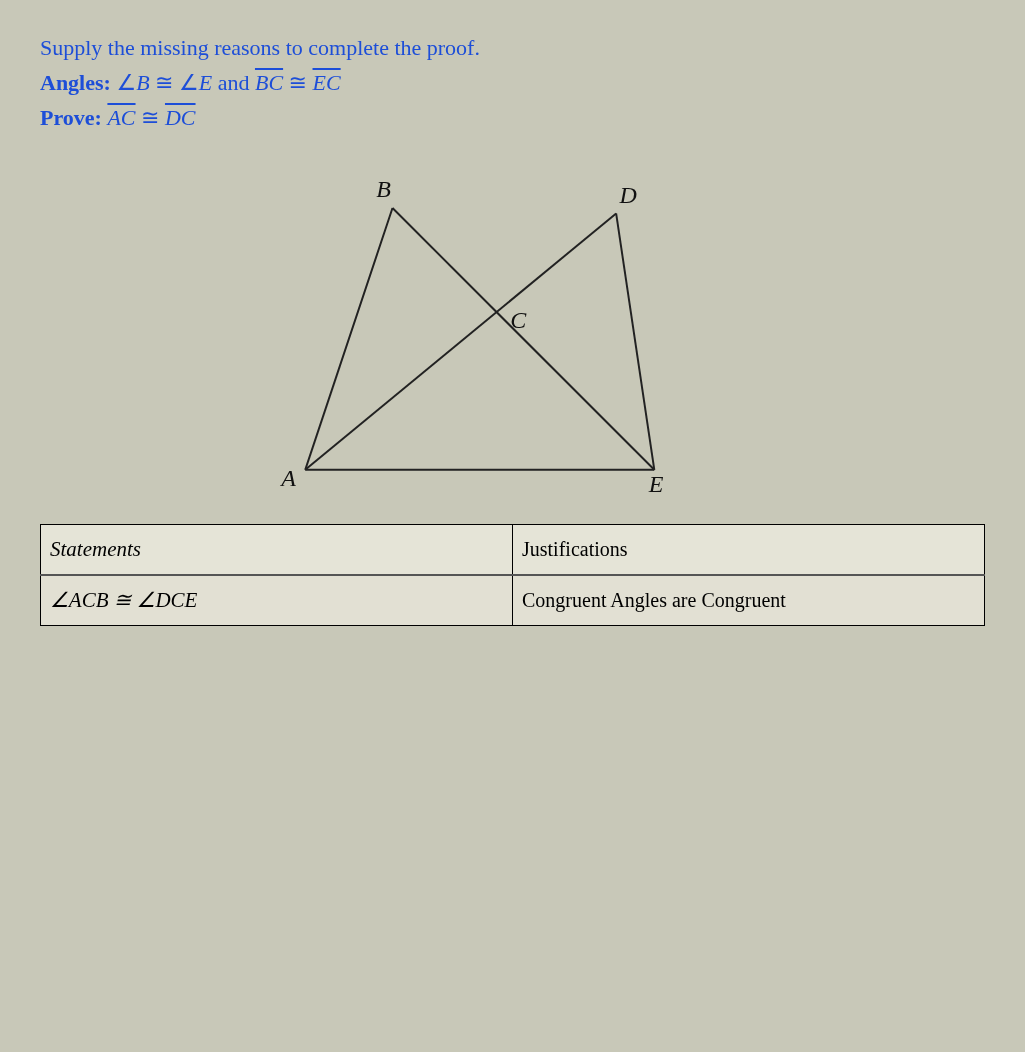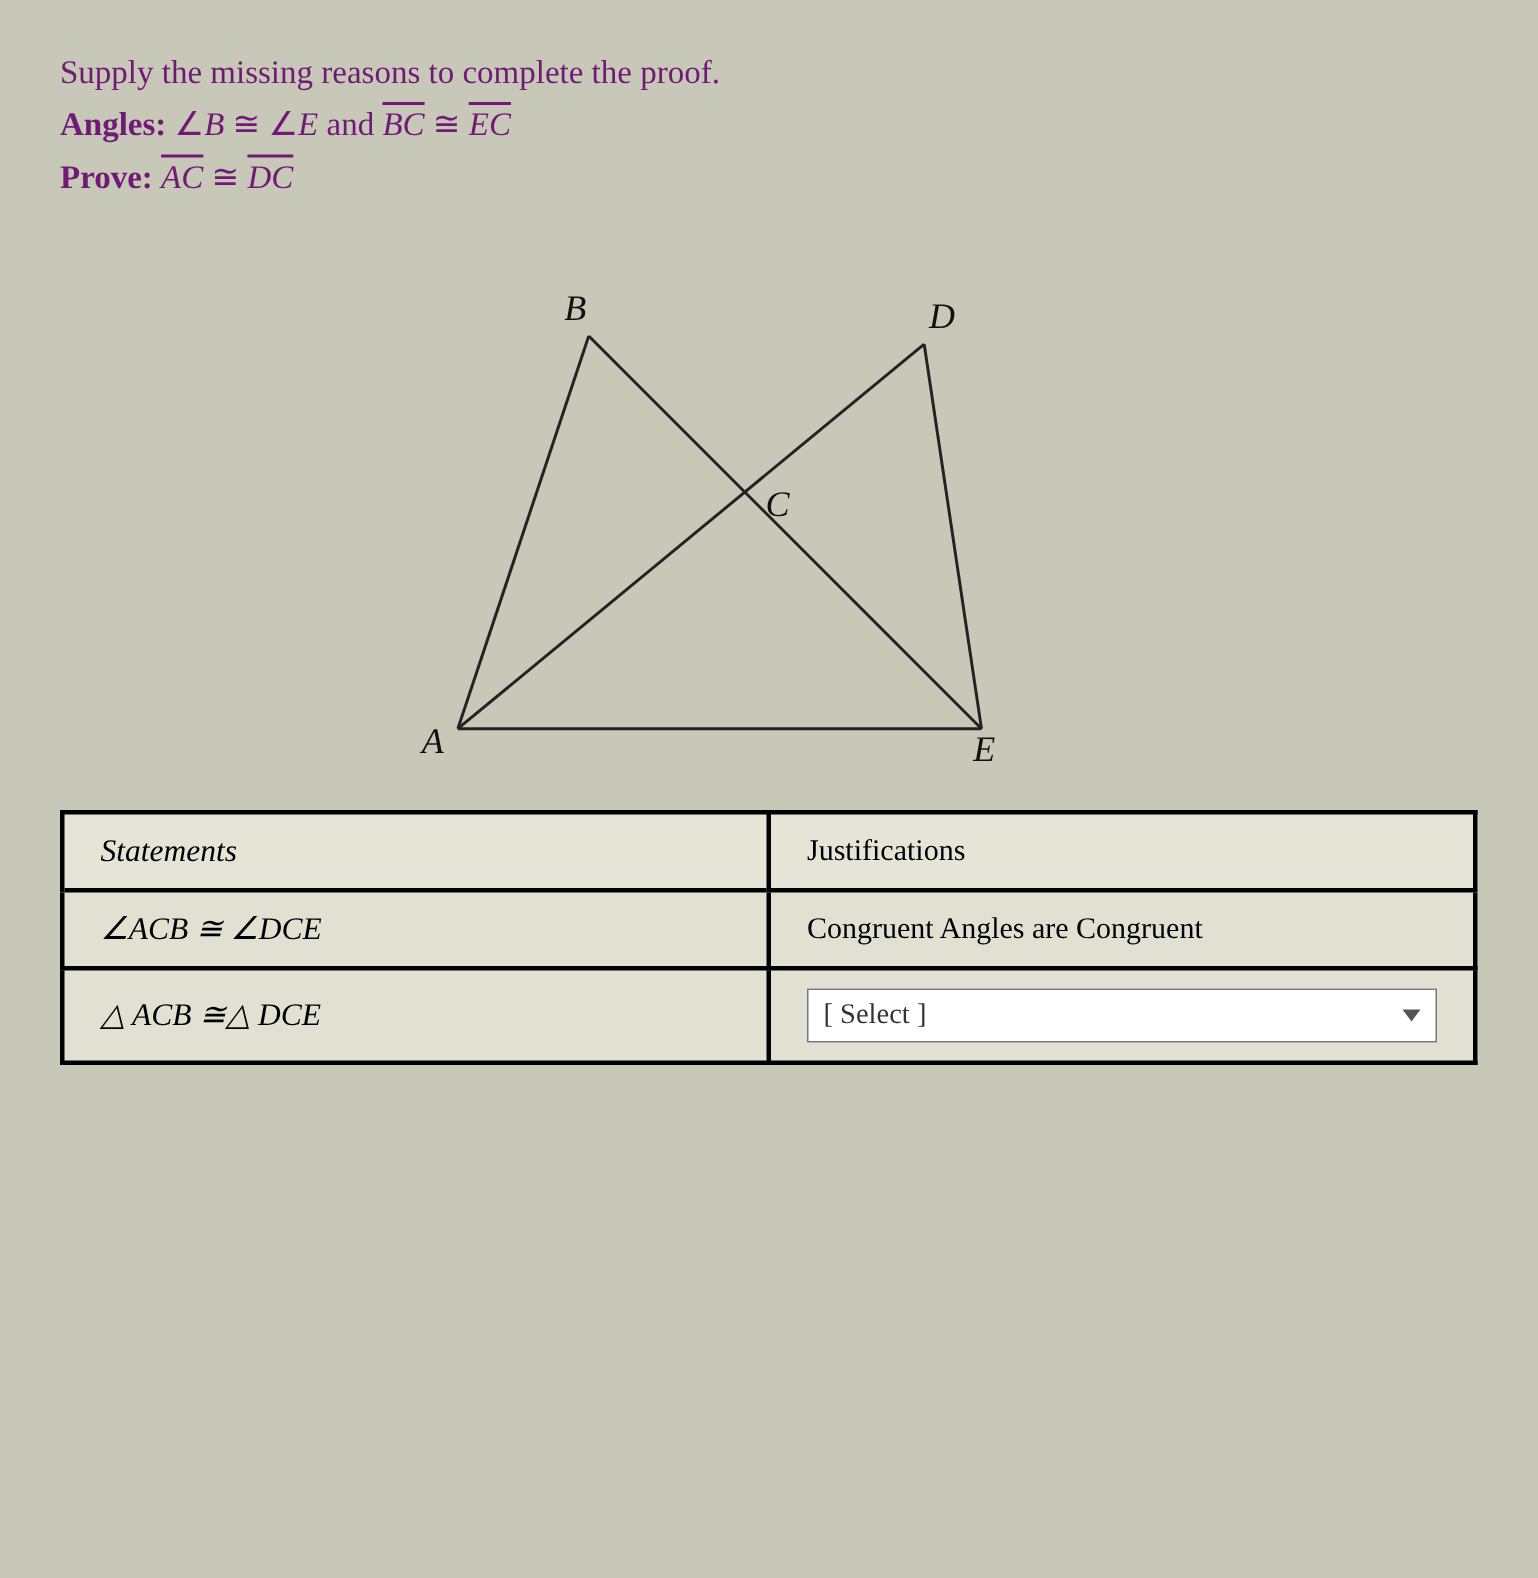--- a/index.html
+++ b/index.html
@@ -11,43 +11,43 @@
       display: flex;
       justify-content: center;
       align-items: flex-start;
       padding: 30px 40px;
     }
     .container {
       width: 960px;
       background: transparent;
     }
     .problem-text {
-      color: #701a75;
+      color: #1d4ed8;
       font-size: 22px;
       line-height: 1.6;
-      margin-bottom: 28px;
+      margin-bottom: 12px;
     }
     .problem-text strong {
       font-weight: bold;
     }
     .diagram-area {
       width: 100%;
       height: 360px;
       position: relative;
       margin-bottom: 16px;
     }
     .proof-table {
       width: 100%;
       border-collapse: collapse;
       background: rgba(230,228,215,0.85);
       font-size: 20px;
     }
     .proof-table td, .proof-table th {
-      border: 3px solid #000000;
-      padding: 12px 24px;
+      border: 1px solid #000000;
+      padding: 12px 9px;
       vertical-align: middle;
     }
     .proof-table th {
       font-weight: normal;
       font-style: normal;
       text-align: left;
       background: rgba(230,228,215,0.9);
       font-size: 20px;
       border-bottom: 2px solid #555;
     }
@@ -145,27 +145,16 @@
     <tbody>
 
 
       <tr>
         <td class="stmt">
           <em>∠ACB</em> ≅ <em>∠DCE</em>
         </td>
         <td class="just">Congruent Angles are Congruent</td>
       </tr>
 
-      <tr>
-        <td class="stmt">
-          △ <em>ACB</em> ≅△ <em>DCE</em>
-        </td>
-        <td class="just select-cell">
-          <div class="select-wrapper">
-            <span>[ Select ]</span>
-            <span class="chevron-down"></span>
-          </div>
-        </td>
-      </tr>
 
     </tbody>
   </table>
 </div>
 
 </body></html>

